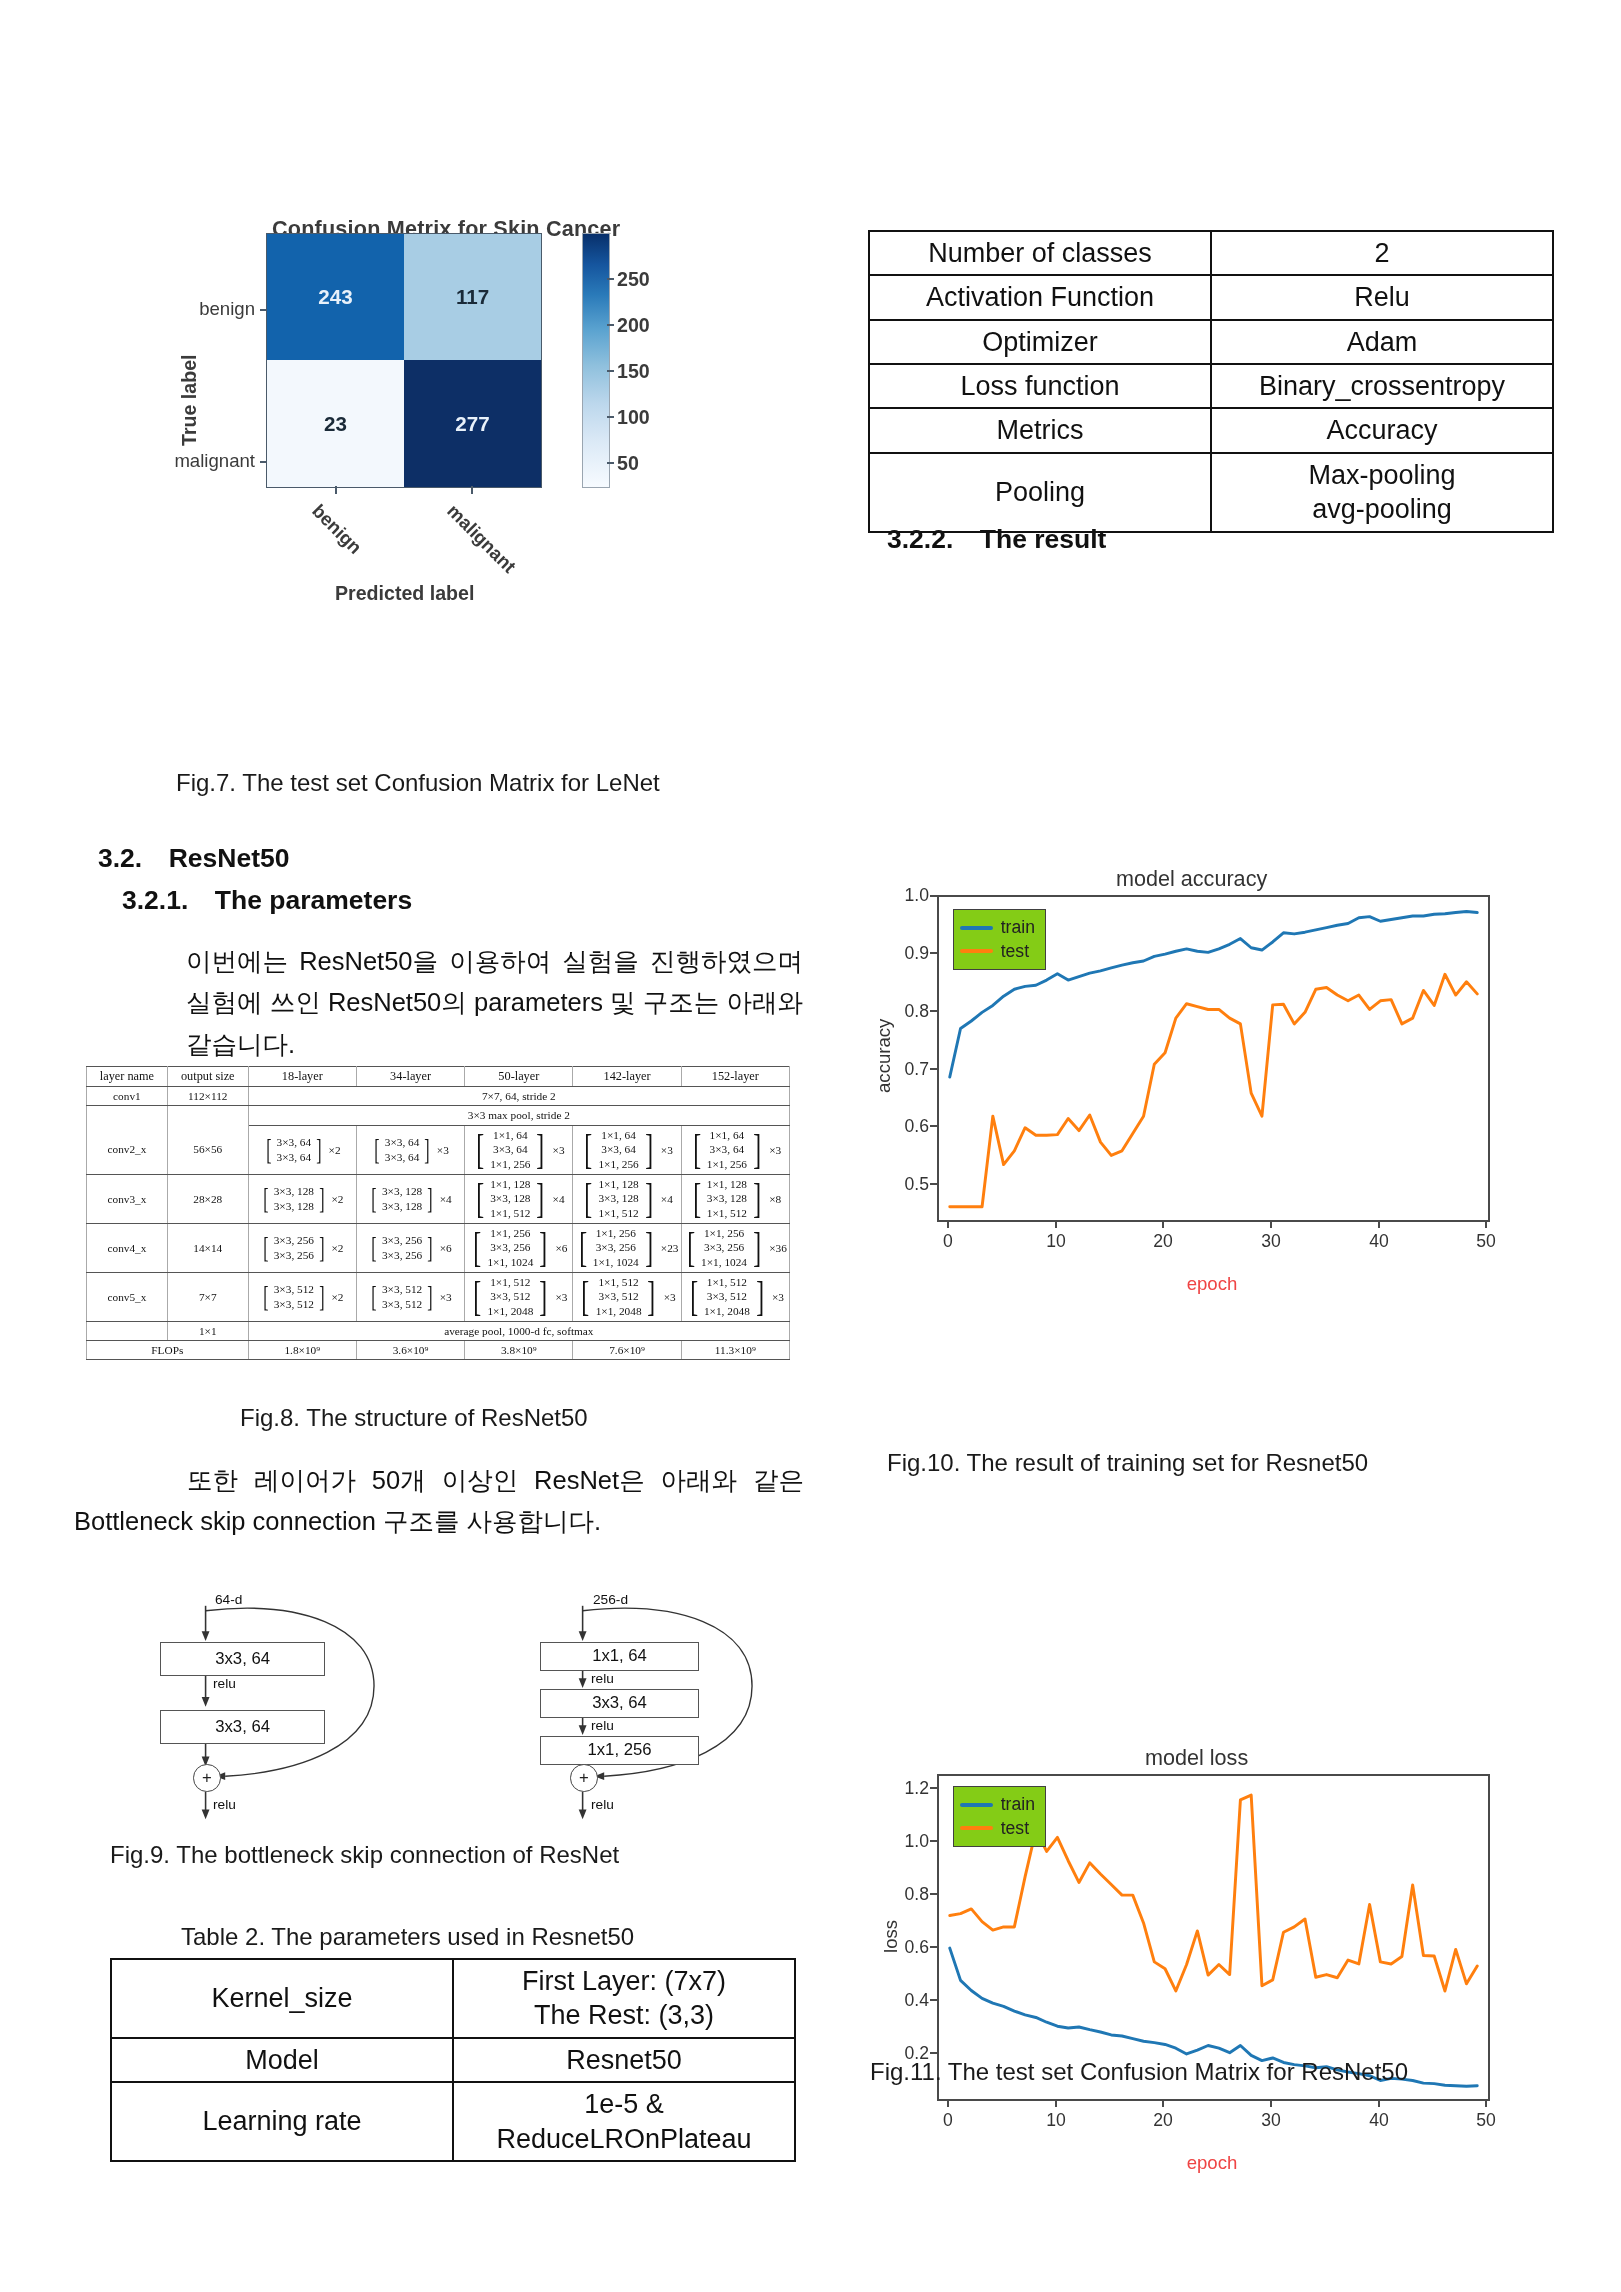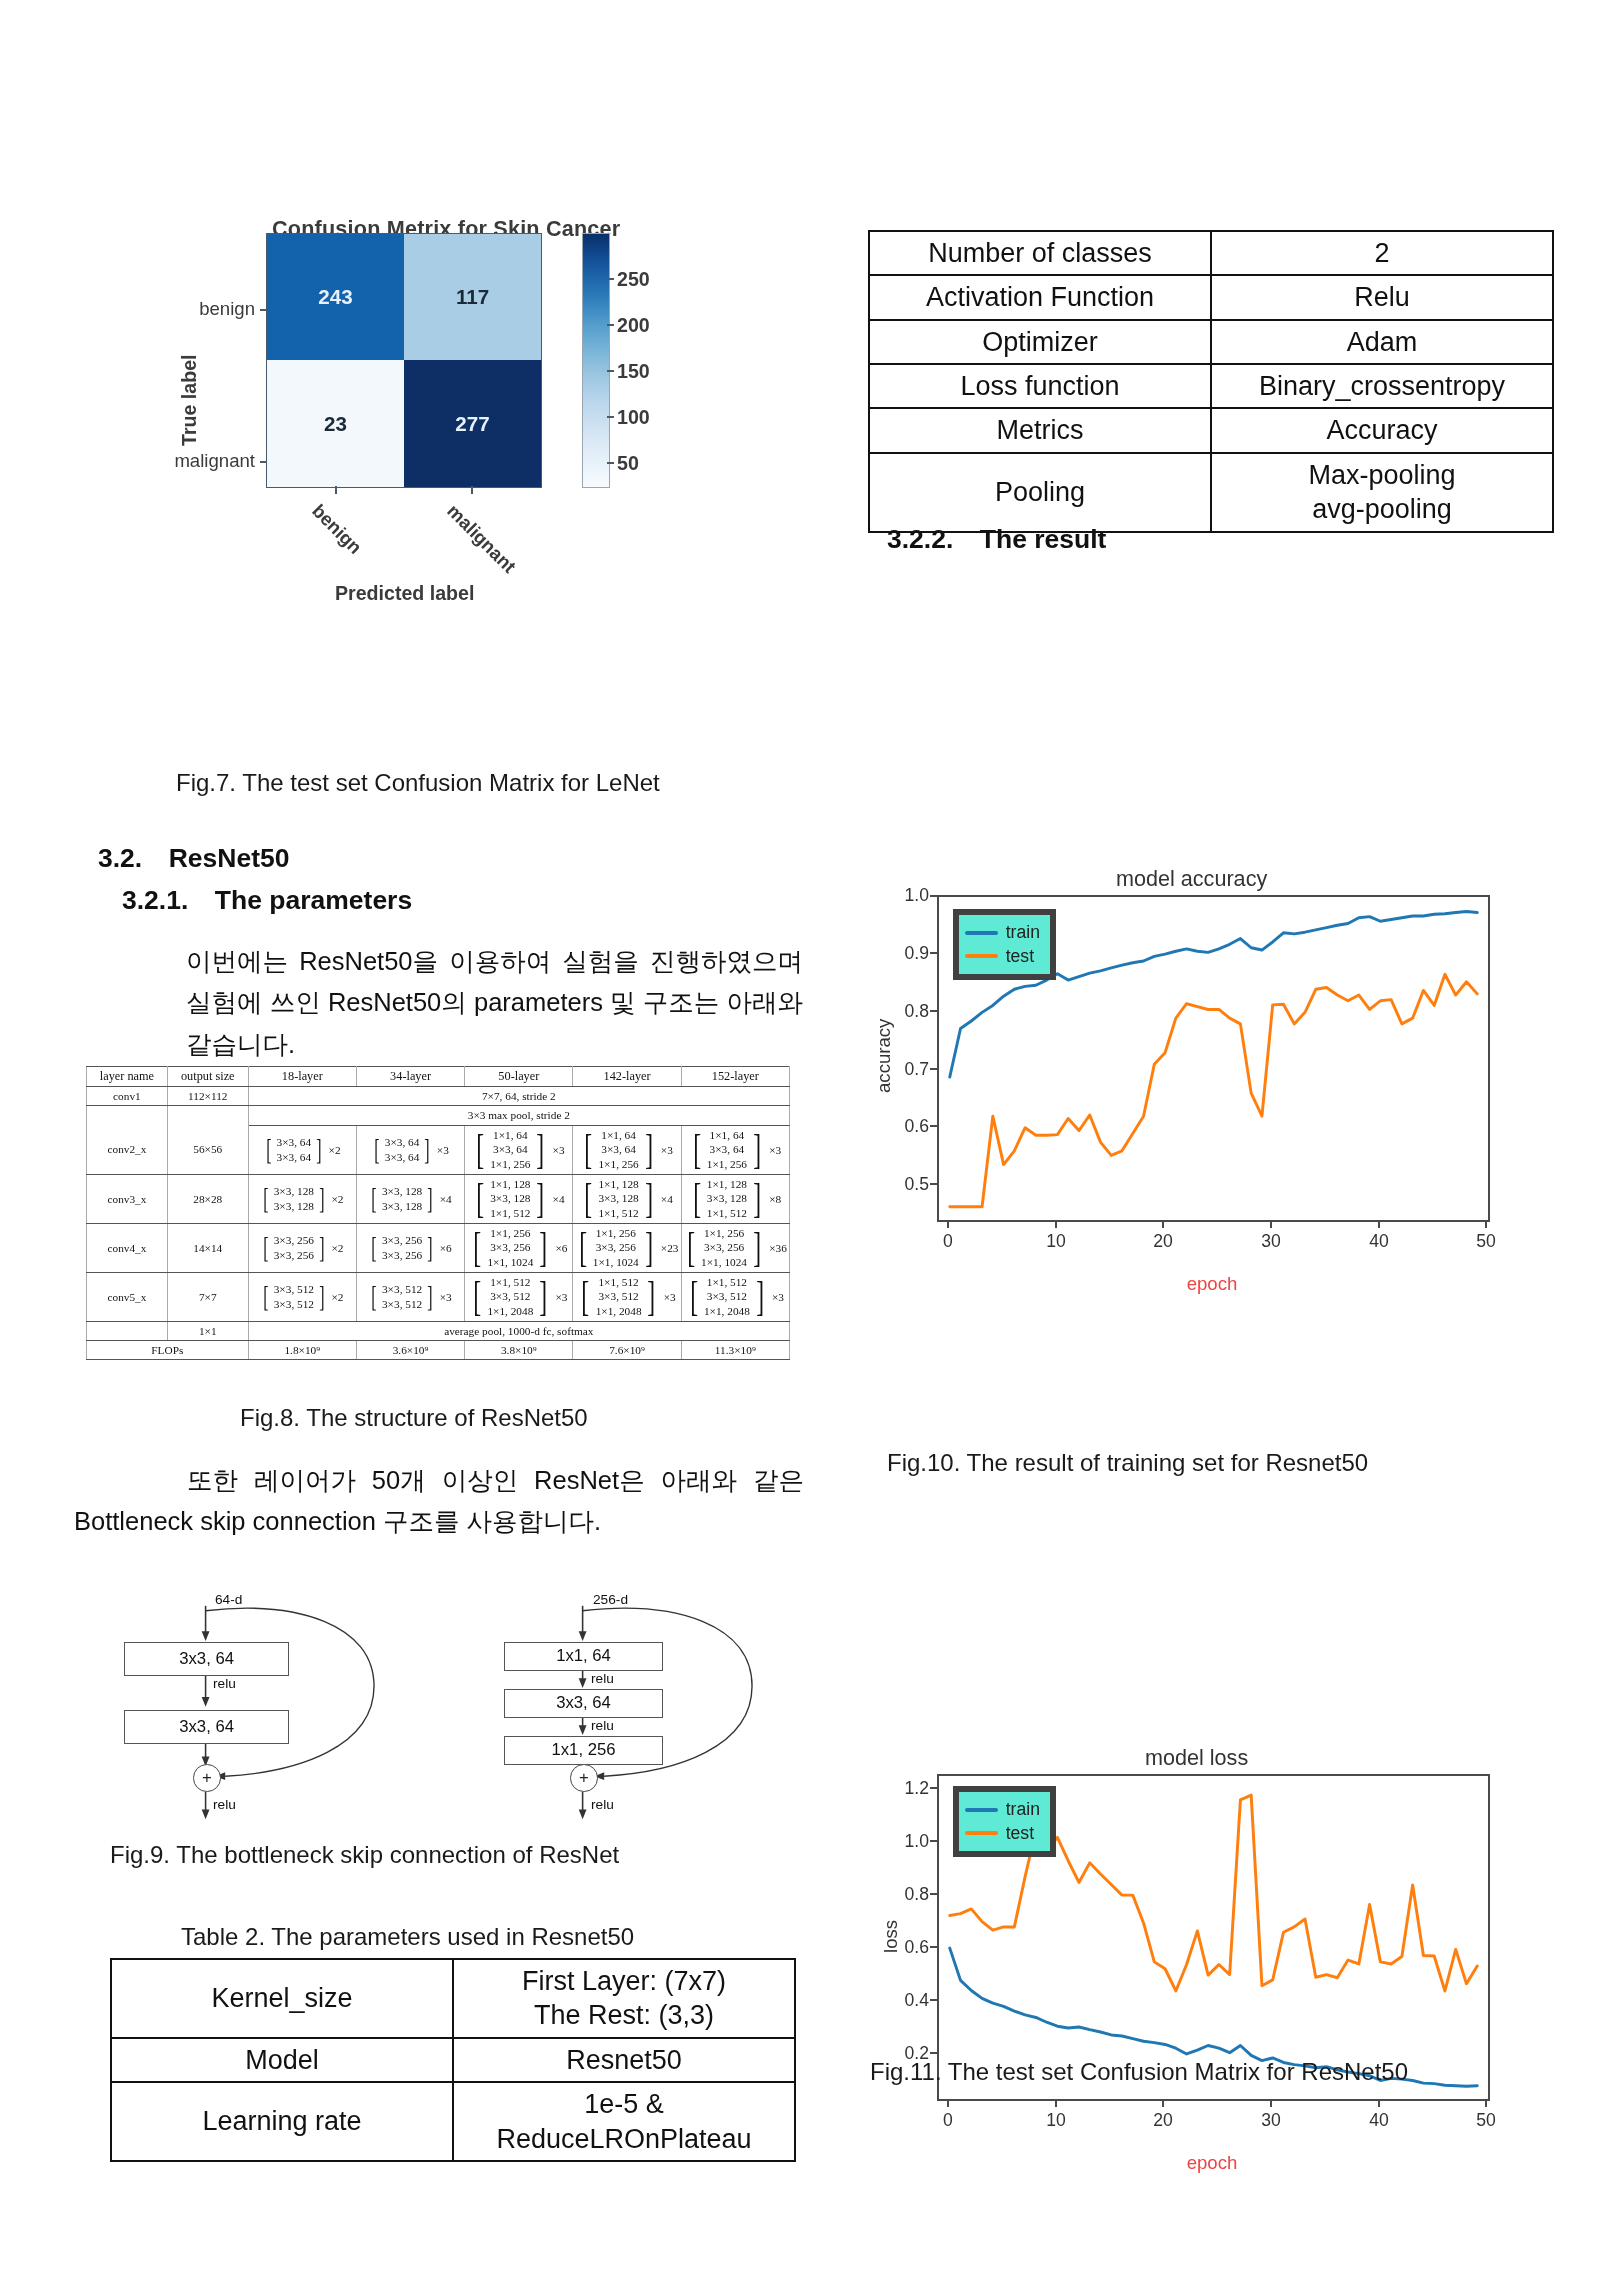--- a/index.html
+++ b/index.html
@@ -32,39 +32,39 @@
 
   
   .lc{position:relative;}
   .lc-title{position:absolute;font-size:21.6px;color:#333;white-space:nowrap;}
   .lc-plot{position:absolute;border:2px solid #4a4a4a;background:#fff;}
   .lc-ytk{position:absolute;font-size:17.6px;color:#333;white-space:nowrap;transform:translateY(-50%);text-align:right;}
   .lc-xtk{position:absolute;font-size:17.6px;color:#333;white-space:nowrap;transform:translateX(-50%);}
   .lc-xlabel{position:absolute;font-size:18.6px;color:#ef4444;white-space:nowrap;transform:translateX(-50%);margin-top:18px;}
   .lc-ylabel{position:absolute;font-size:18.6px;color:#333;white-space:nowrap;transform-origin:0 0;transform:rotate(-90deg);}
   .lc-tick{position:absolute;background:#4a4a4a;}
-  .lc-legend{position:absolute;border:6px solid #404040;background:#5eead4;padding:5.9px 9.8px 5.9px 5.9px;}
+  .lc-legend{position:absolute;border:1px solid #404040;background:#84cc16;padding:5.9px 9.8px 5.9px 5.9px;}
   .lc-lrow{display:flex;align-items:center;gap:7.8px;height:23.5px;}
   .lc-lline{width:33px;height:3.9px;border-radius:2px;}
   .lc-ltxt{font-size:17.6px;color:#222;}
 
   
   .rtable{border-collapse:collapse;table-layout:fixed;font-family:"Liberation Serif",serif;width:100%;}
   .rtable td{border-top:1px solid #555;border-bottom:1px solid #555;border-left:1px solid #aaa;border-right:1px solid #aaa;
              text-align:center;vertical-align:middle;font-size:11.3px;color:#111;padding:2px 1px;line-height:1.25;}
   .rtable .hdr td{font-size:12.3px;}
   .brk{display:inline-flex;align-items:center;justify-content:center;gap:2.9px;}
   .brk .bk{font-size:29px;line-height:.8;font-weight:300;transform:scaleX(.55);}
   .brk .bk3{font-size:43px;}
   .brk .st{display:flex;flex-direction:column;line-height:1.3;font-size:11.3px;}
   .brk .mul{font-size:11.3px;padding-left:2px;}
 
   
   .bn-box{position:absolute;border:1.5px solid #555;background:#fff;display:flex;align-items:center;justify-content:center;
-          font-size:16.7px;color:#111;font-family:"Liberation Sans",sans-serif;}
+          font-size:16.7px;color:#111;font-family:"Liberation Sans",sans-serif;margin-left:36px;}
   .bn-t{position:absolute;font-size:13.7px;color:#111;white-space:nowrap;}
   .bn-plus{position:absolute;width:25.5px;height:25.5px;border:1.5px solid #444;border-radius:50%;display:flex;align-items:center;
            justify-content:center;font-size:16.7px;color:#222;background:#fff;}
 </style>
 </head>
 <body>
 
 <div class="abs cm-wrap" style="left:186px;top:221px;width:608px;height:314px;">
   <div class="cm-title" style="left:86px;top:-4.9px;">Confusion Metrix for Skin Cancer</div>
 

